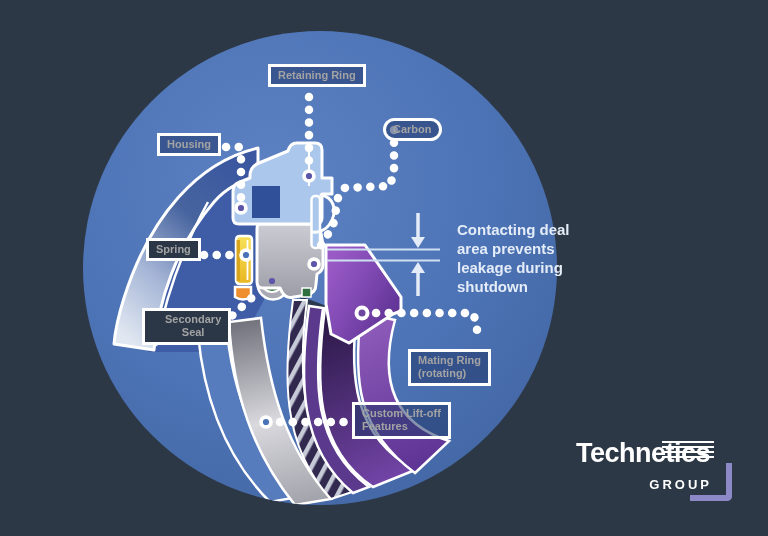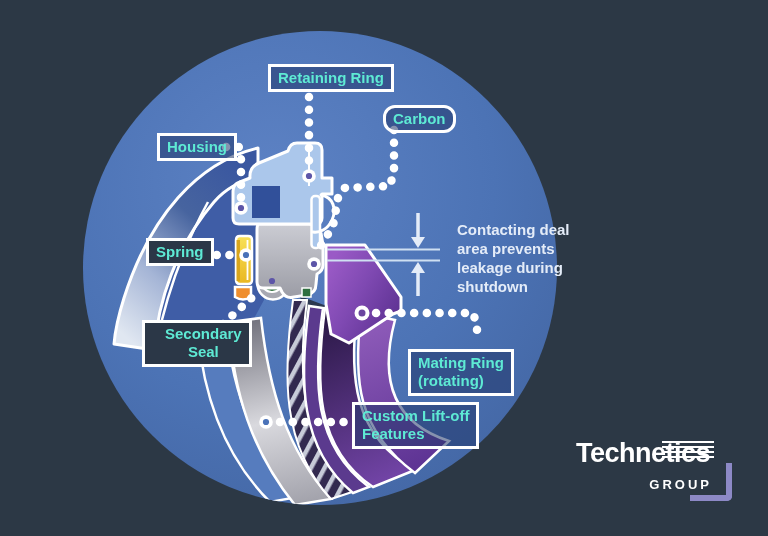--- a/index.html
+++ b/index.html
@@ -5,22 +5,22 @@
   html,body{margin:0;padding:0;background:#1f2630;}
   .stage{
     position:relative;width:768px;height:536px;overflow:hidden;
     background:#2c3845;
     font-family:"Liberation Sans", sans-serif;
   }
   .stage svg{position:absolute;left:0;top:0;}
   .callout{
     position:absolute;
     border:3px solid #ffffff;
-    color:#5eead4;
-    font-size:15px;
+    color:#a3a3a3;
+    font-size:11px;
     font-weight:bold;
     line-height:1.22;
     padding:2px 7px;
     white-space:nowrap;
     box-sizing:border-box;
   }
   .lbl-blue{background:rgba(34,56,108,0.55);}
   .lbl-dark{background:#2b3747;text-align:center;}
   .annotation{
     position:absolute;left:431px;top:220px;
@@ -182,29 +182,29 @@
   </svg>
 
   <div class="callout lbl-blue" style="left:157px;top:133px;">
     <div>Housing</div>
   </div>
 
   <div class="callout lbl-blue" style="left:268px;top:64px;">
     <div>Retaining Ring</div>
   </div>
 
-  <div class="callout lbl-blue" style="left:383px;top:105px;border-radius:12px;">
+  <div class="callout lbl-blue" style="left:383px;top:118px;border-radius:12px;">
     <div>Carbon</div>
   </div>
 
   <div class="callout lbl-dark" style="left:146px;top:238px;">
     <div>Spring</div>
   </div>
 
-  <div class="callout lbl-dark" style="left:142px;top:320px;padding-left:20px;">
+  <div class="callout lbl-dark" style="left:142px;top:308px;padding-left:20px;">
     <div>Secondary</div>
     <div>Seal</div>
   </div>
 
   <div class="callout lbl-blue" style="left:408px;top:349px;">
     <div>Mating Ring</div>
     <div>(rotating)</div>
   </div>
 
   <div class="callout lbl-blue" style="left:352px;top:402px;">

